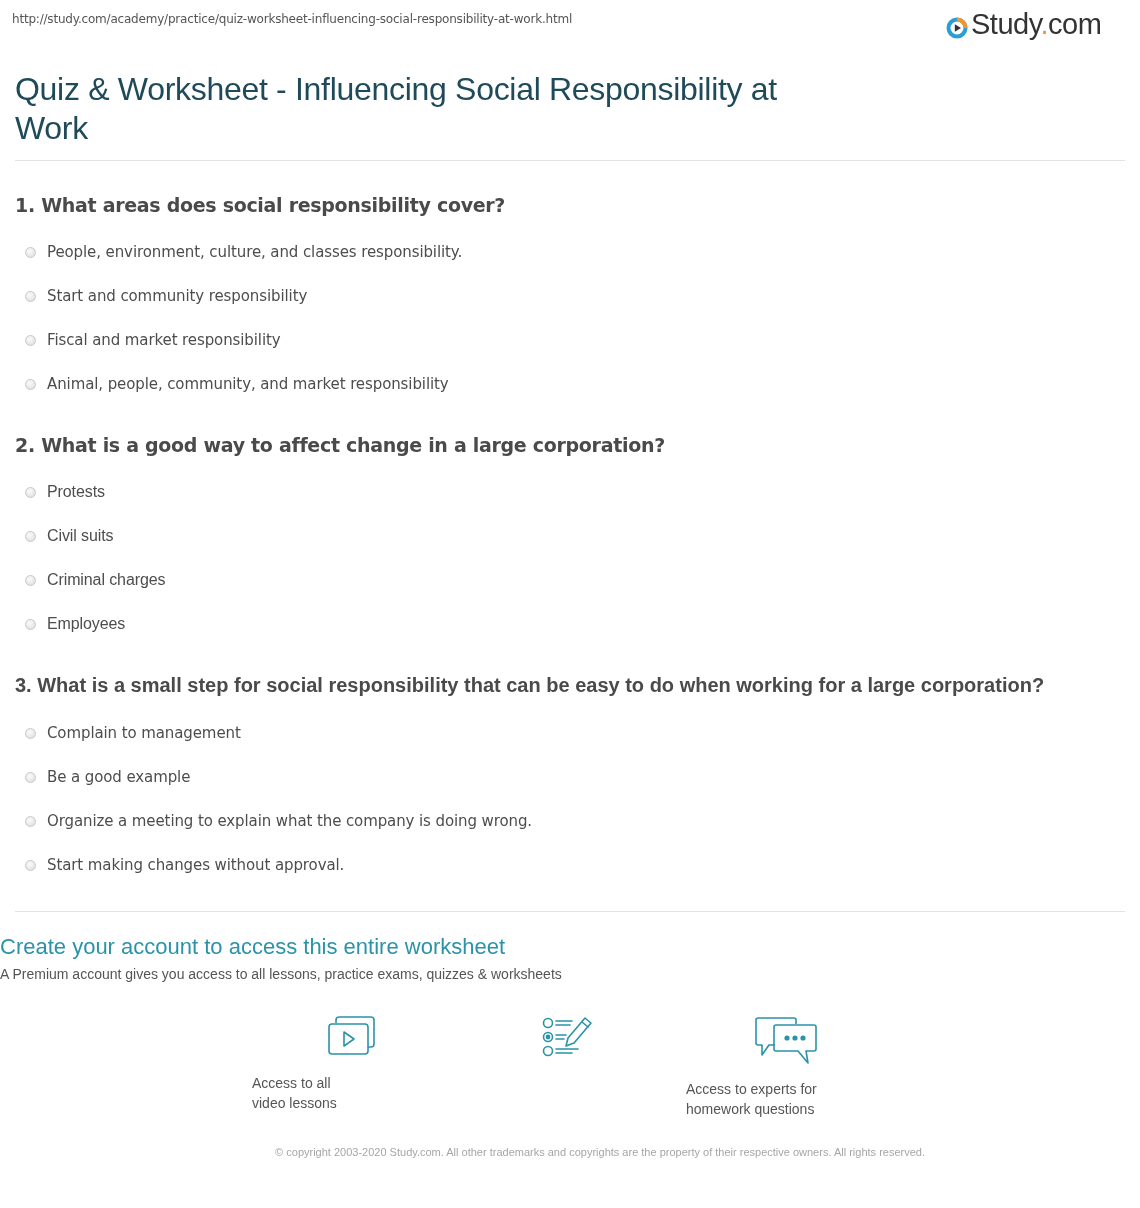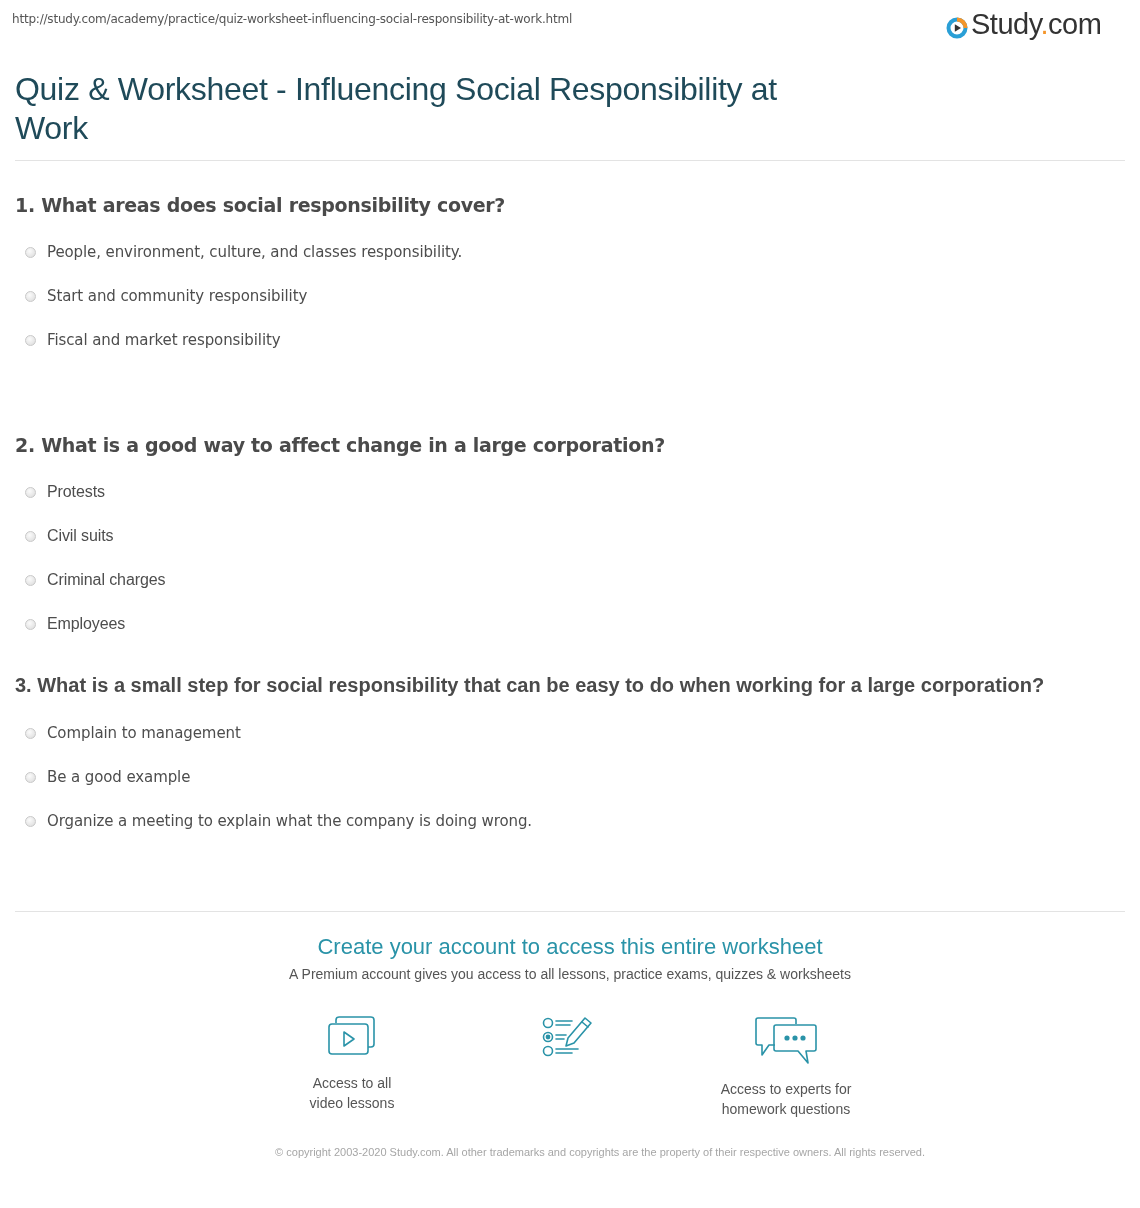--- a/index.html
+++ b/index.html
@@ -19,26 +19,26 @@
 
   .question { position: absolute; left: 15px; }
   .q-title { font-family: "DejaVu Sans", sans-serif; font-size: 19px; font-weight: bold; color: #4a4a4a; letter-spacing: -0.3px; white-space: nowrap; }
   .q-title.narrow { font-family: "Liberation Sans", sans-serif; font-size: 20px; letter-spacing: 0; }
   .options { margin-top: 14px; }
   .option { display: flex; align-items: center; height: 44px; padding-left: 10px; cursor: pointer; }
   .radio { width: 11px; height: 11px; border-radius: 50%; border: 1px solid #c9c9c9; background: radial-gradient(circle at 40% 35%, #fbfbfb 0%, #e4e4e4 70%, #d2d2d2 100%); margin-right: 11px; flex: none; }
   .opt-label { font-size: 15px; color: #4d4d4d; letter-spacing: -0.1px; }
   .opt-label.narrow { font-family: "Liberation Sans", sans-serif; font-size: 16px; }
 
-  .cta { position: absolute; left: 0; top: 934px; width: 1140px; text-align: center; }
+  .cta { position: absolute; left: 0; top: 934px; width: 1140px; }
   .cta-title { font-family: "Liberation Sans", sans-serif; font-size: 22px; color: #2a93a8; font-weight: 300; letter-spacing: 0; }
   .cta-sub { margin-top: 6px; font-family: "Liberation Sans", sans-serif; font-size: 14px; color: #555; }
 
   .features { position: absolute; top: 1015px; left: 0; width: 1140px; }
-  .feature { position: absolute; width: 200px; text-align: center; }
+  .feature { position: absolute; width: 200px; text-align: left; }
   .feature svg { display: block; margin: 0 auto; }
   .feature-label { margin-top: 14px; font-family: "Liberation Sans", sans-serif; font-size: 14px; line-height: 20px; color: #555; }
 
   .footer { position: absolute; top: 1144px; left: 215px; width: 710px; text-align: right; font-family: "Liberation Sans", sans-serif; font-size: 11px; line-height: 16px; color: #a6a6a6; }
 </style>
 </head>
 <body>
 
 <div class="url">http://study.com/academy/practice/quiz-worksheet-influencing-social-responsibility-at-work.html</div>
 
@@ -65,20 +65,24 @@
         <span class="opt-label">People, environment, culture, and classes responsibility.</span>
       </div>
     <div class="option">
         <span class="radio"></span>
         <span class="opt-label">Start and community responsibility</span>
       </div>
     <div class="option">
         <span class="radio"></span>
         <span class="opt-label">Fiscal and market responsibility</span>
       </div>
+    <div class="option">
+        <span class="radio"></span>
+        <span class="opt-label">Animal, people, community, and market responsibility</span>
+      </div>
   </div>
 </div>
 
 <div class="question" style="top:434px;">
   <div class="q-title">2. What is a good way to affect change in a large corporation?</div>
   <div class="options">
     <div class="option">
         <span class="radio"></span>
         <span class="opt-label narrow">Protests</span>
       </div>
@@ -104,20 +108,24 @@
         <span class="radio"></span>
         <span class="opt-label">Complain to management</span>
       </div>
     <div class="option">
         <span class="radio"></span>
         <span class="opt-label">Be a good example</span>
       </div>
     <div class="option">
         <span class="radio"></span>
         <span class="opt-label">Organize a meeting to explain what the company is doing wrong.</span>
+      </div>
+    <div class="option">
+        <span class="radio"></span>
+        <span class="opt-label">Start making changes without approval.</span>
       </div>
   </div>
 </div>
 
 <div class="hr" style="top:911px;"></div>
 
 <div class="cta">
   <div class="cta-title">Create your account to access this entire worksheet</div>
   <div class="cta-sub">A Premium account gives you access to all lessons, practice exams, quizzes &amp; worksheets</div>
 </div>

